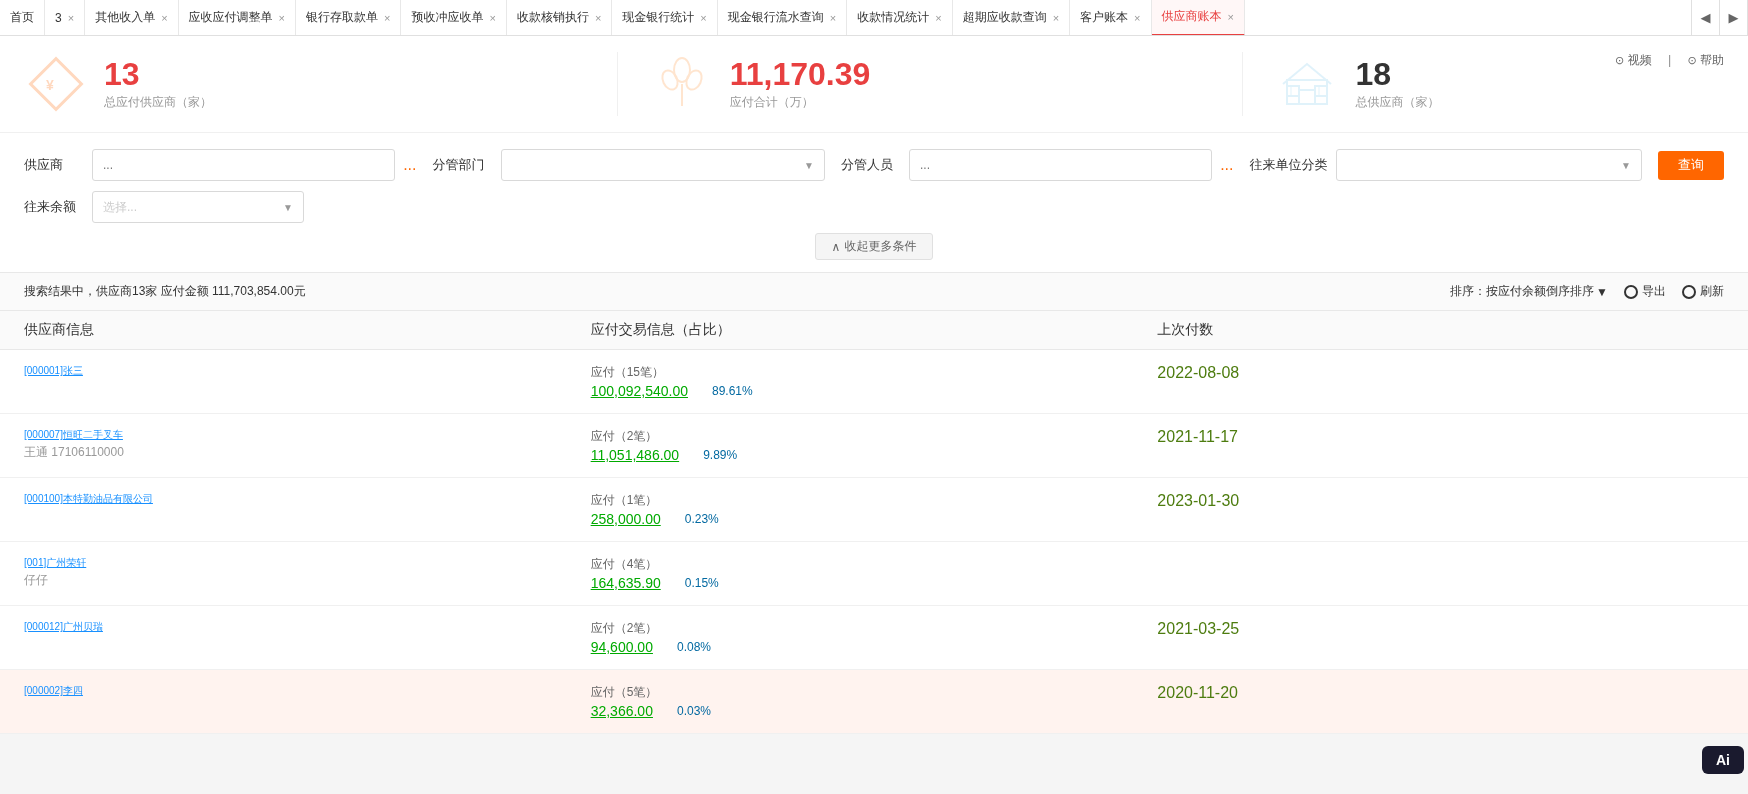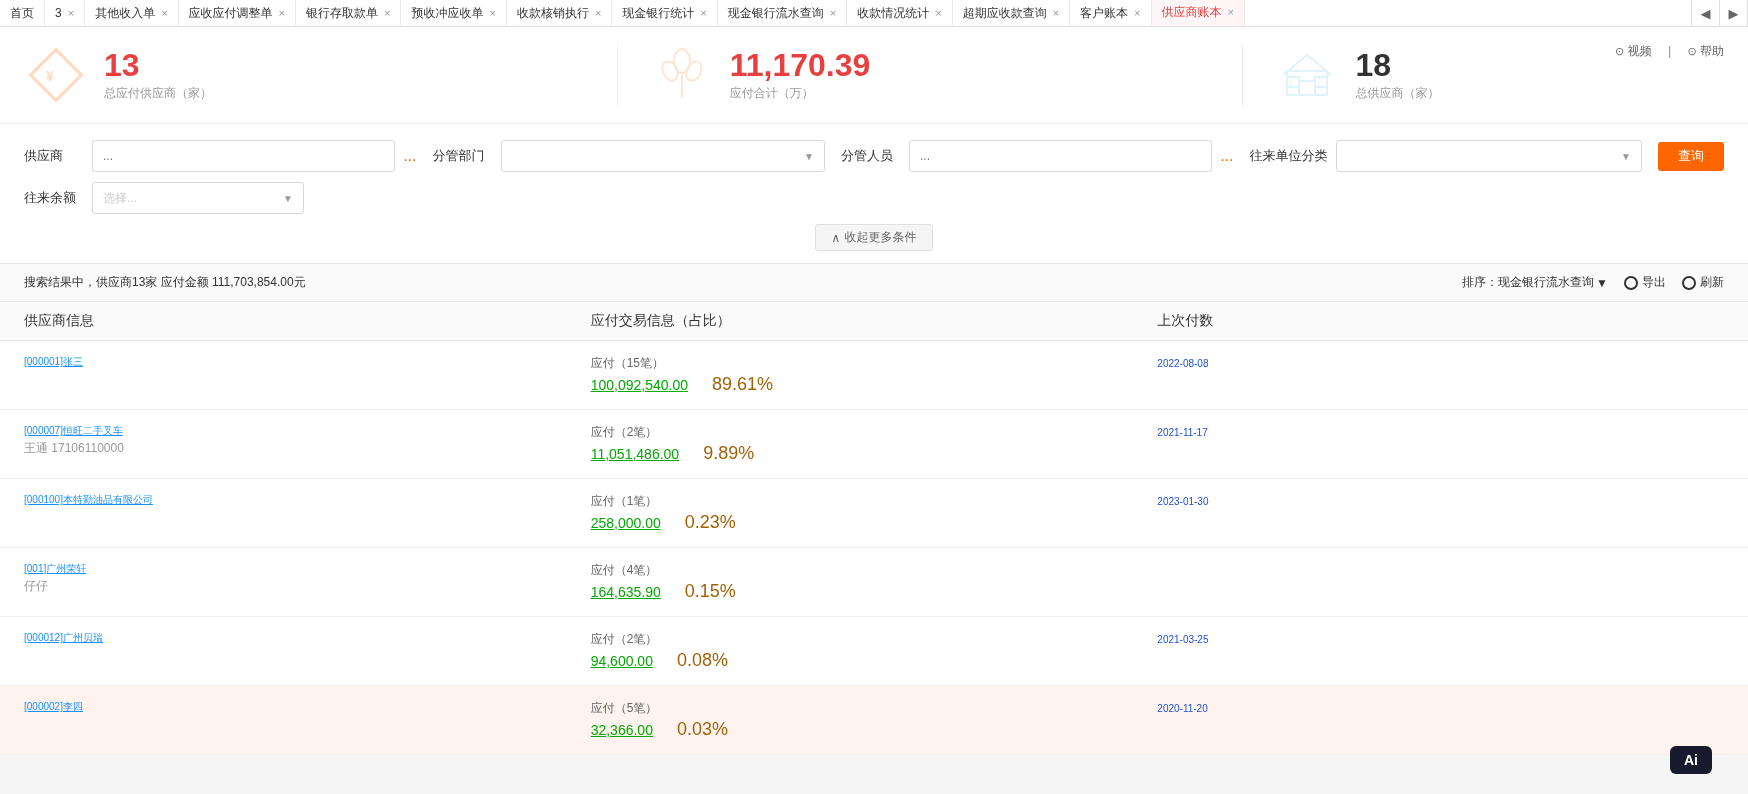--- a/index.html
+++ b/index.html
@@ -4,21 +4,21 @@
   <style>
     * { box-sizing: border-box; margin: 0; padding: 0; }
     body { font-family: 'Microsoft YaHei', Arial, sans-serif; font-size: 13px; background: #f5f5f5; color: #333; overflow-x: hidden; }
 
     
     .top-nav {
       display: flex;
       align-items: center;
       background: #fff;
       border-bottom: 1px solid #e0e0e0;
-      height: 27px;
+      height: 36px;
       padding: 0;
       overflow: hidden;
     }
     .nav-tab {
       display: inline-flex;
       align-items: center;
       padding: 0 10px;
       height: 36px;
       font-size: 12px;
       color: #333;
@@ -256,24 +256,24 @@
     .supplier-sub { color: #999; font-size: 12px; margin-top: 2px; }
 
     .tx-label { font-size: 12px; color: #666; }
     .tx-amount {
       color: #00aa00;
       font-size: 14px;
       font-weight: 500;
       text-decoration: underline;
       cursor: pointer;
     }
-    .tx-percent { font-size: 18px; color: #a16207; margin-left: 16px; }
+    .tx-percent { font-size: 12px; color: #0369a1; margin-left: 16px; }
     .tx-row { display: flex; align-items: center; gap: 8px; margin-top: 2px; }
 
-    .last-pay { font-size: 10px; color: #1d4ed8; }
+    .last-pay { font-size: 16px; color: #4d7c0f; }
   </style>
 </head>
 <body>
 
 <nav class="top-nav">
   <div class="nav-tab">
     <span>首页</span>
   </div>
   <div class="nav-tab">
     <span>3</span>
@@ -427,21 +427,21 @@
       <span>∧</span>
       <span>收起更多条件</span>
     </button>
   </div>
 </div>
 
 <div class="result-bar">
   <span class="result-text">搜索结果中，供应商13家   应付金额 111,703,854.00元</span>
   <div class="result-bar-right">
     <div class="sort-btn">
-      <span>排序：现金银行流水查询</span>
+      <span>排序：按应付余额倒序排序</span>
       <span>▼</span>
     </div>
     <div class="action-btn">
       <span class="dot export-dot"></span>
       <span>导出</span>
     </div>
     <div class="action-btn">
       <span class="dot refresh-dot"></span>
       <span>刷新</span>
     </div>
@@ -548,15 +548,15 @@
         <span class="tx-percent">0.03%</span>
       </div>
     </div>
     <div>
       <span class="last-pay">2020-11-20</span>
     </div>
   </div>
 
 </div>
 
-<div style="position:fixed; bottom:20px; right:36px; background:#1a1a2e; color:#fff; border-radius:6px; padding:6px 14px; font-size:14px; font-weight:bold; z-index:999; cursor:pointer;margin-top:25px;">
+<div style="position:fixed; bottom:20px; right:4px; background:#1a1a2e; color:#fff; border-radius:6px; padding:6px 14px; font-size:14px; font-weight:bold; z-index:999; cursor:pointer;margin-top:25px;">
   <span>Ai</span>
 </div>
 
 </body></html>

